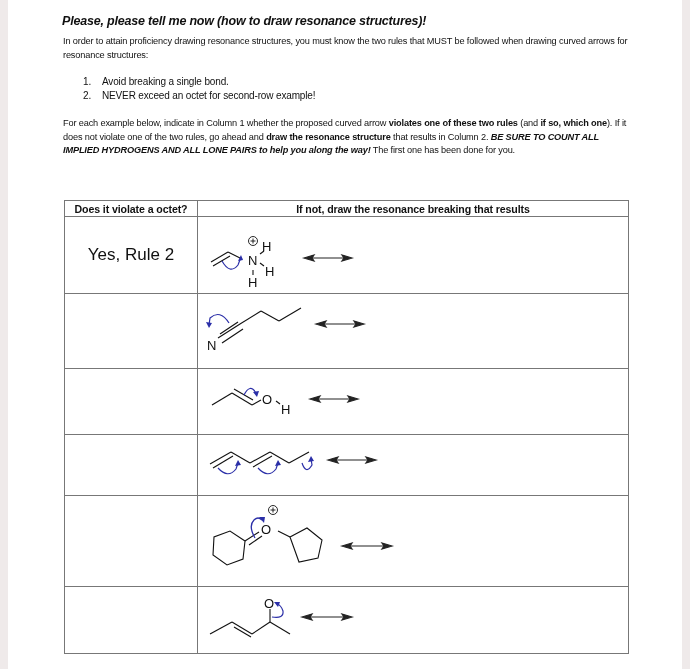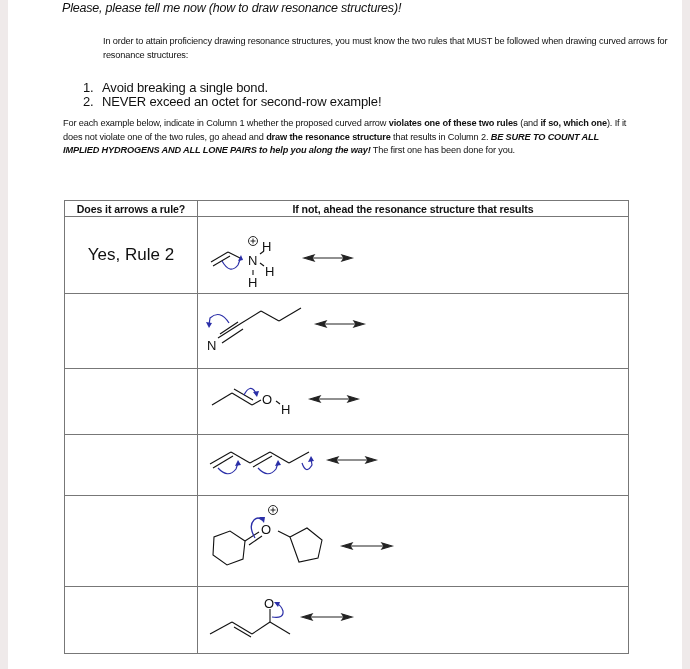--- a/index.html
+++ b/index.html
@@ -7,27 +7,27 @@
     width: 690px; height: 669px; overflow: hidden; position: relative;
     background: #ffffff;
     font-family: "Liberation Sans", "DejaVu Sans", sans-serif;
     color: #111;
   }
   .edge-left { position: absolute; left: 0; top: 0; width: 8px; height: 669px; background: #efeaea; }
   .edge-right { position: absolute; right: 0; top: 0; width: 8px; height: 669px; background: #efeaea; }
   .page { position: absolute; left: 8px; top: 0; width: 674px; height: 669px; background: #fff; }
 
   .title {
-    position: absolute; left: 62px; top: 1px;
-    font-size: 12.5px; font-weight: normal; font-style: italic; white-space: nowrap;
+    position: absolute; left: 62px; top: 14px;
+    font-size: 12.5px; font-weight: bold; font-style: italic; white-space: nowrap;
     letter-spacing: -0.2px;
   }
   .para { position: absolute; left: 63px; font-size: 9.2px; line-height: 13.6px; width: 575px; letter-spacing: -0.15px; }
-  .p1 { top: 35px; margin-left: 40px; }
-  .rules { position: absolute; left: 83px; top: 81px; font-size: 13px; line-height: 14px; letter-spacing: -0.15px; }
+  .p1 { top: 35px; }
+  .rules { position: absolute; left: 83px; top: 75px; font-size: 10px; line-height: 14px; letter-spacing: -0.15px; }
   .rules div { white-space: nowrap; }
   .rules .num { display: inline-block; width: 19px; }
   .p2 { top: 117px; width: 570px; }
   .p2 b { font-weight: bold; }
   .p2 .bi { font-weight: bold; font-style: italic; }
 
   table.grid {
     position: absolute; left: 64px; top: 200px;
     border-collapse: collapse; width: 565px;
   }
@@ -61,22 +61,22 @@
 <div class="rules">
   <div><span class="num">1.</span><span>Avoid breaking a single bond.</span></div>
   <div><span class="num">2.</span><span>NEVER exceed an octet for second-row example!</span></div>
 </div>
 
 <div class="para p2"><span>For each example below, indicate in Column 1 whether the proposed curved arrow </span><b>violates one of these two rules</b><span> (and </span><b>if so, which one</b><span>).  If it does not violate one of the two rules, go ahead and </span><b>draw the resonance structure</b><span> that results in Column 2. </span><span class="bi">BE SURE TO COUNT ALL IMPLIED HYDROGENS AND ALL LONE PAIRS to help you along the way!</span><span>  The first one has been done for you.</span></div>
 
 <table class="grid">
   <tbody>
       <tr>
-    <th class="c1">Does it arrows a rule?</th>
-    <th>If not, ahead the resonance structure that results</th>
+    <th class="c1">Does it violate a octet?</th>
+    <th>If not, draw the resonance breaking that results</th>
   </tr>
 
   <tr class="r1">
     <td class="c1">Yes, Rule 2</td>
     <td class="c2">
       <svg class="mol" width="420" height="76">
         <g stroke="#111" stroke-width="1.1" fill="none">
           <line x1="13" y1="45" x2="30" y2="35"></line>
           <line x1="15" y1="49" x2="32" y2="39"></line>
           <line x1="30" y1="35" x2="44" y2="42"></line>

